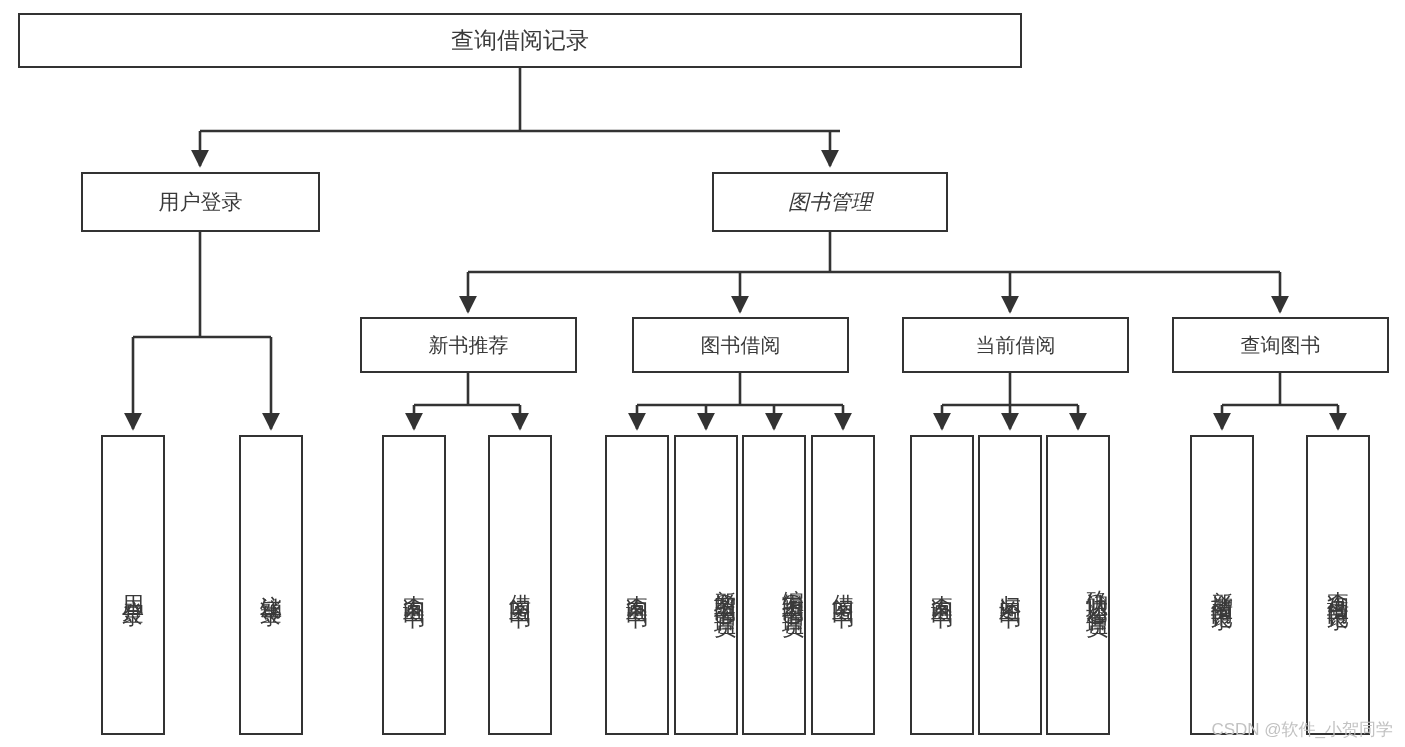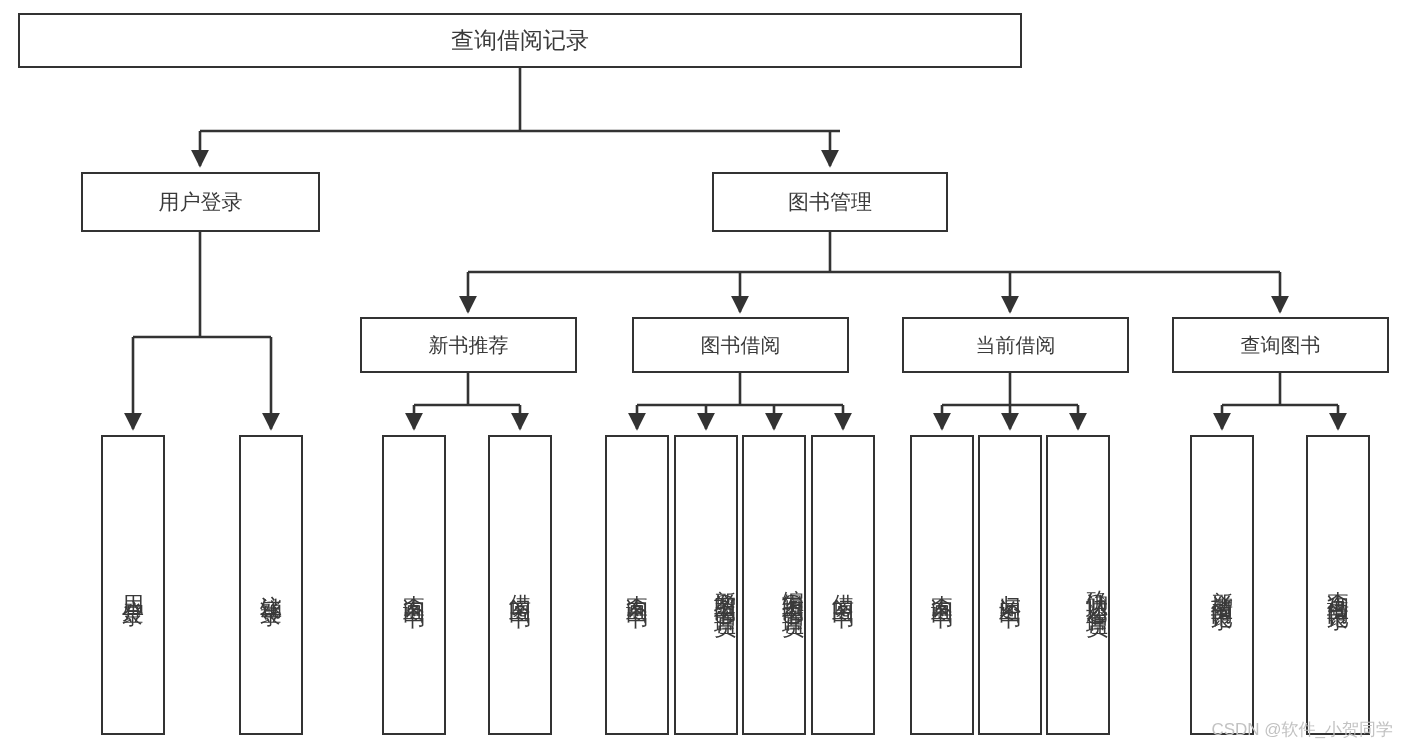--- a/index.html
+++ b/index.html
@@ -128,21 +128,21 @@
     </g>
   </svg>
 
   <div class="node root" style="left:18px; top:13px; width:1004px; height:55px;">
     <span class="label">查询借阅记录</span>
   </div>
 
   <div class="node level1" style="left:81px; top:172px; width:239px; height:60px;">
     <span class="label">用户登录</span>
   </div>
-  <div class="node level1" style="left:712px; top:172px; width:236px; height:60px;">
+  <div class="node level1" style="left:712px; top:172px; width:236px; height:60px;font-style:italic;">
     <span class="label">图书管理</span>
   </div>
 
   <div class="node level2" style="left:360px; top:317px; width:217px; height:56px;">
     <span class="label">新书推荐</span>
   </div>
   <div class="node level2" style="left:632px; top:317px; width:217px; height:56px;">
     <span class="label">图书借阅</span>
   </div>
   <div class="node level2" style="left:902px; top:317px; width:227px; height:56px;">

